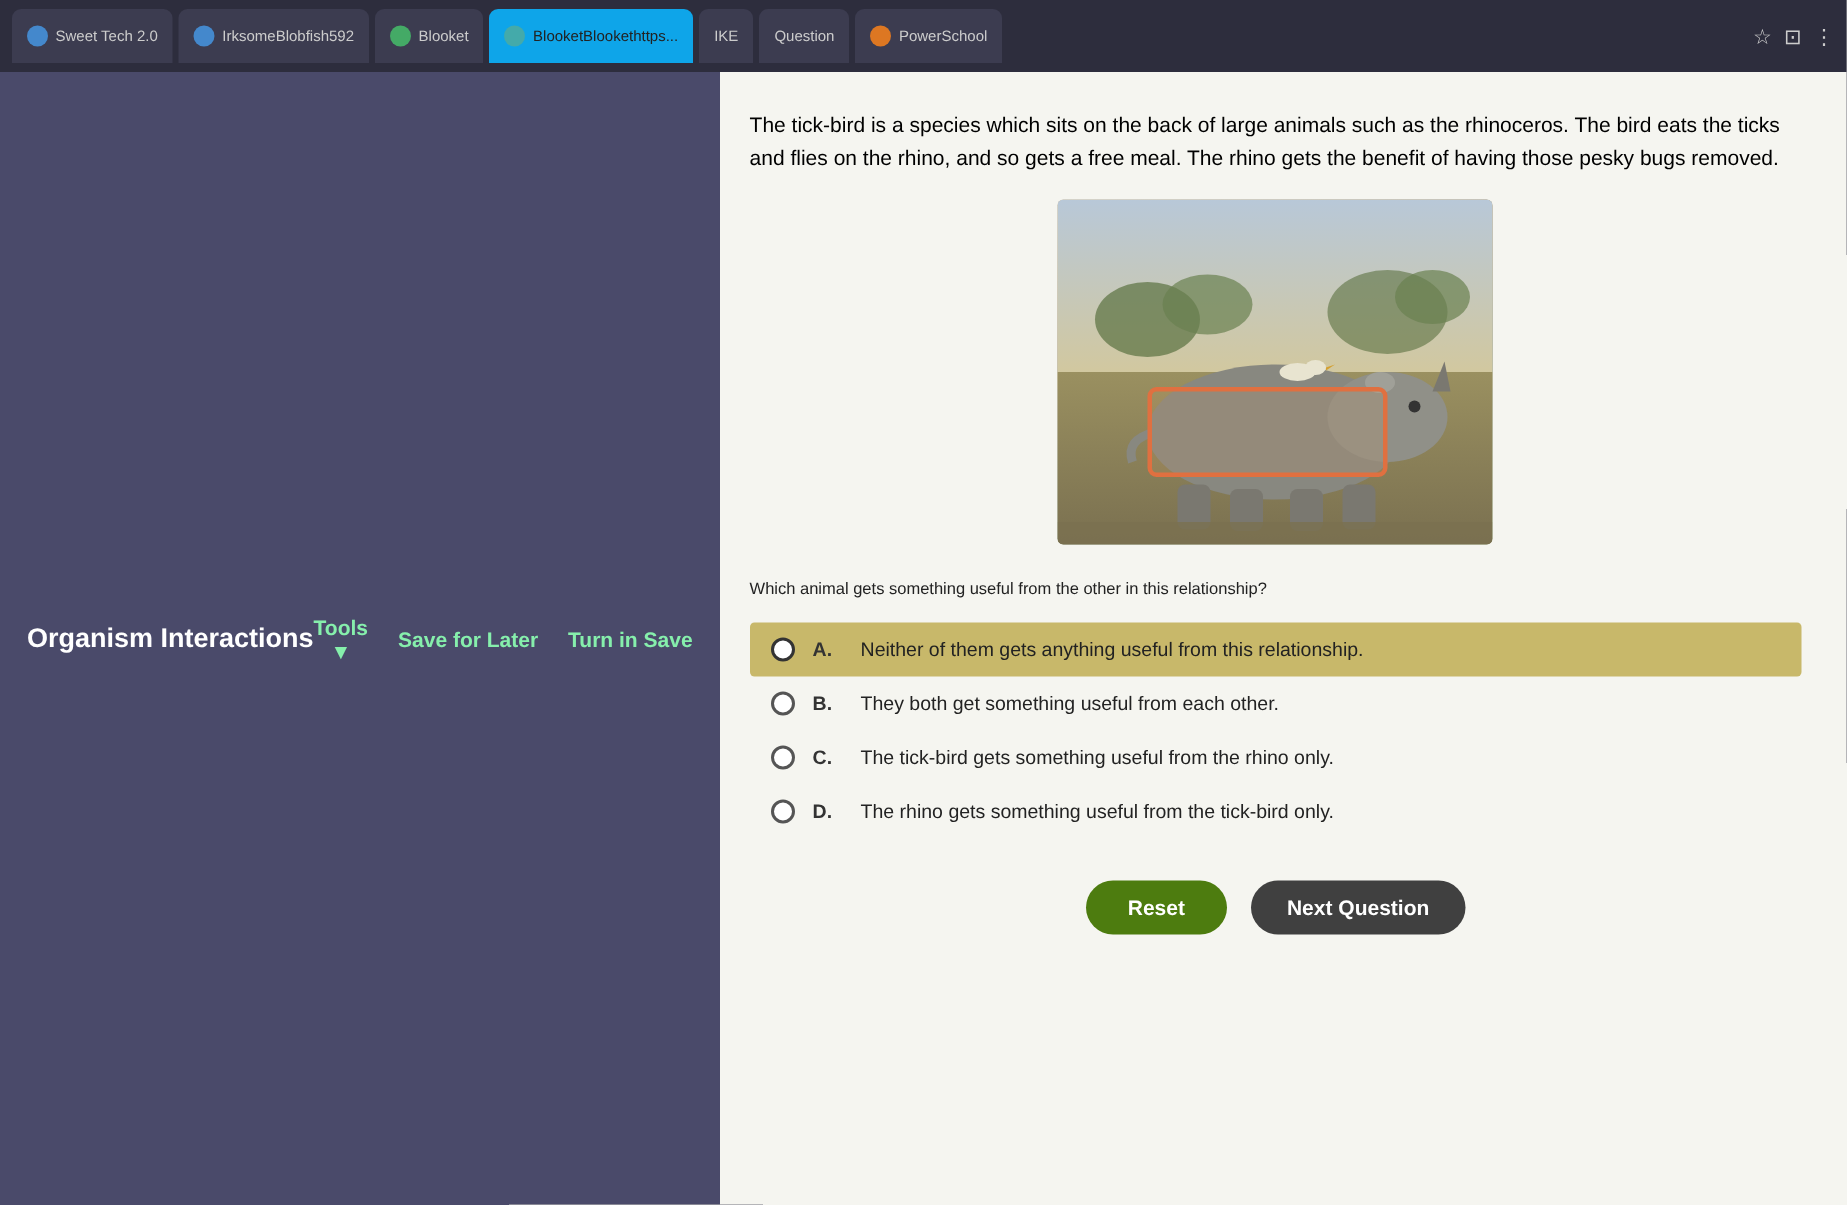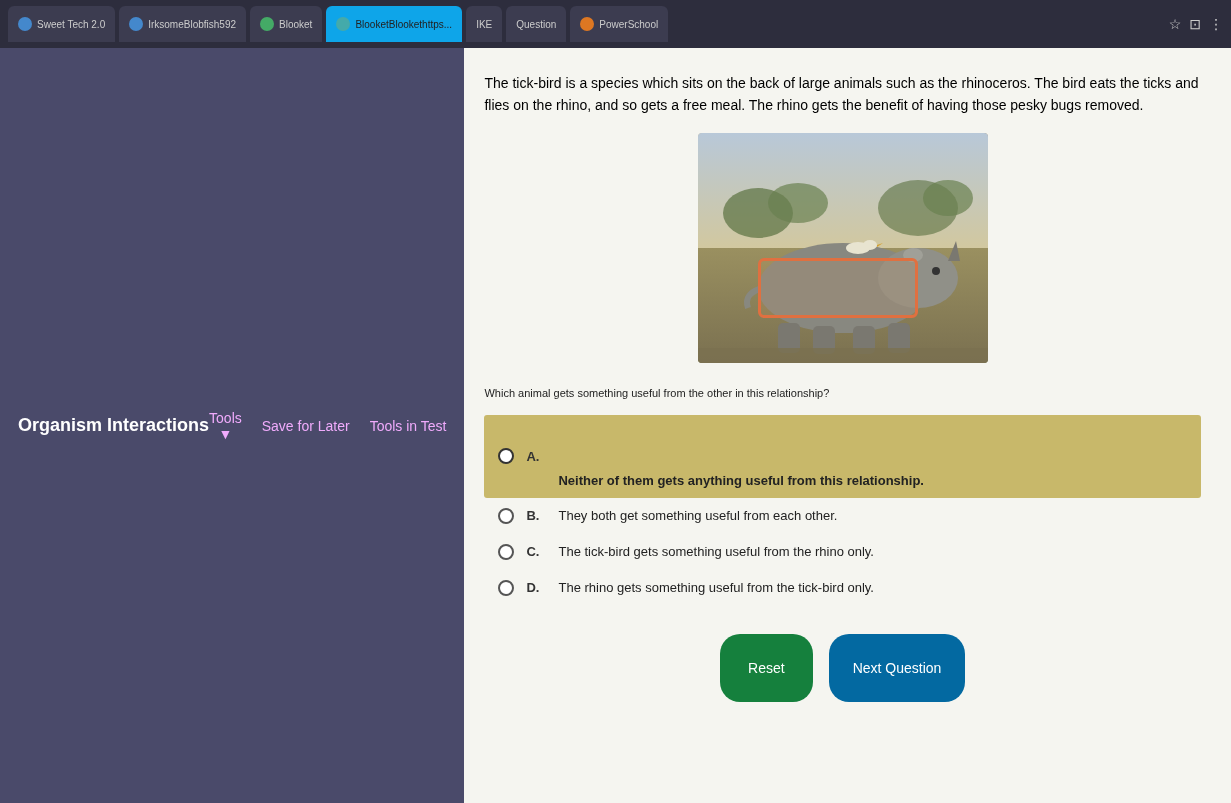--- a/index.html
+++ b/index.html
@@ -82,22 +82,23 @@
       font-weight: bold;
       color: white;
     }
     .top-bar-actions {
       display: flex;
       gap: 20px;
       align-items: center;
     }
     .top-bar-actions span {
       font-size: 14px;
-      color: #f0abfc;
-      cursor: pointer;
+      color: #86efac;
+      cursor: pointer;
+      font-weight: bold;
     }
     .tools-btn {
       display: flex;
       flex-direction: column;
       align-items: center;
     }
     .tools-chevron {
       font-size: 8px;
       color: #aaa;
     }
@@ -201,52 +202,51 @@
       font-weight: bold;
       min-width: 20px;
     }
 
     .answer-text {
       font-size: 13px;
       color: #222;
     }
 
     .answer-option.selected .answer-text {
-      font-weight: 700;
-      margin-top: 48px;
+      font-weight: 400;
     }
 
     
     .buttons-row {
       display: flex;
       justify-content: center;
       gap: 16px;
       margin-top: 12px;
     }
 
     .btn-reset {
-      background: #15803d;
+      background: #4d7c0f;
       color: white;
       border: none;
-      padding: 26px 28px;
+      padding: 10px 28px;
       border-radius: 20px;
       font-size: 14px;
       cursor: pointer;
-      font-weight: 400;
+      font-weight: 700;
     }
 
     .btn-next {
-      background: #0369a1;
+      background: #404040;
       color: white;
       border: none;
       padding: 10px 24px;
       border-radius: 20px;
       font-size: 14px;
       cursor: pointer;
-      font-weight: 400;
+      font-weight: 700;
     }
 
     
     .sky {
       position: absolute;
       top: 0; left: 0; right: 0;
       height: 55%;
       background: linear-gradient(180deg, #b8c8d8 0%, #d4c89a 100%);
     }
     .ground {
@@ -296,21 +296,21 @@
 <div class="main-wrapper">
 
   <div class="top-bar">
     <span class="top-bar-title">Organism Interactions</span>
     <div class="top-bar-actions">
       <div class="tools-btn">
         <span>Tools</span>
         <span class="tools-chevron">▼</span>
       </div>
       <span>Save for Later</span>
-      <span>Tools in Test</span>
+      <span>Turn in Save</span>
     </div>
   </div>
 
   <div class="content-area">
 
     <p class="passage-text">The tick-bird is a species which sits on the back of large animals such as the rhinoceros. The bird eats the ticks and flies on the rhino, and so gets a free meal. The rhino gets the benefit of having those pesky bugs removed.</p>
 
     <div class="rhino-image-container">
       <div class="rhino-image">
         <div class="sky"></div>

